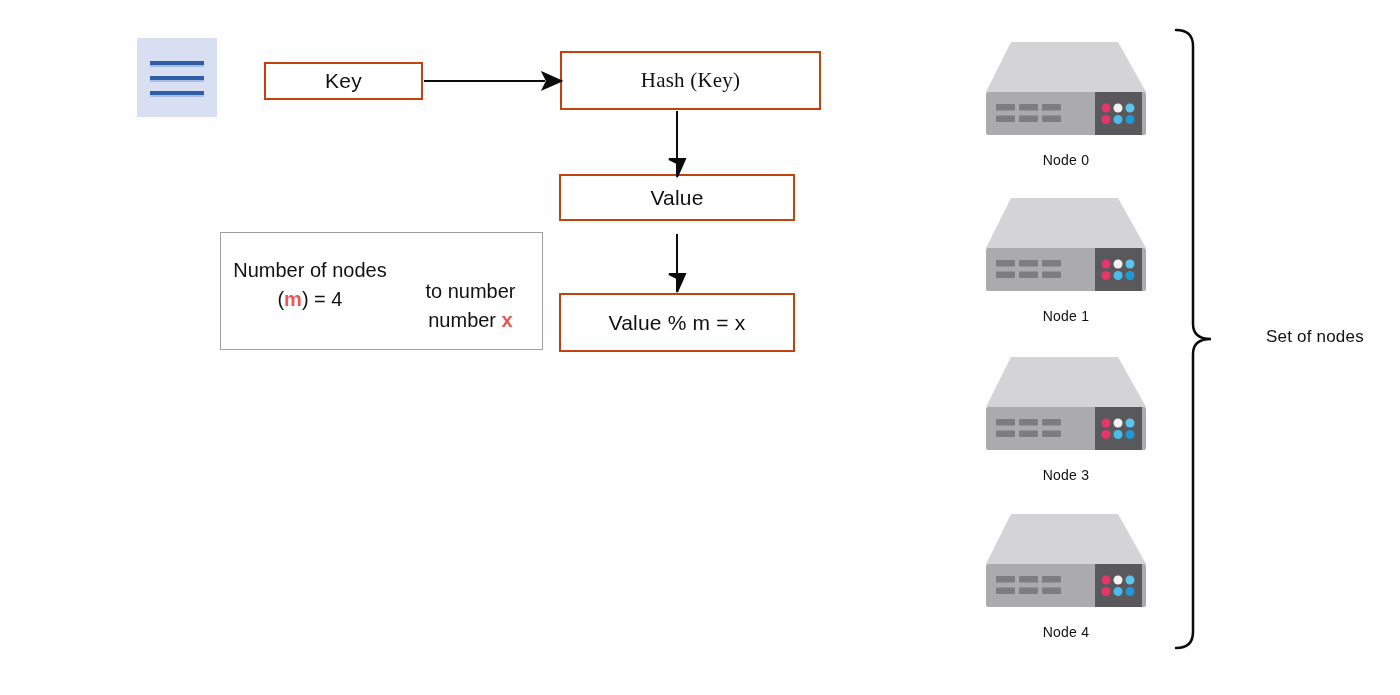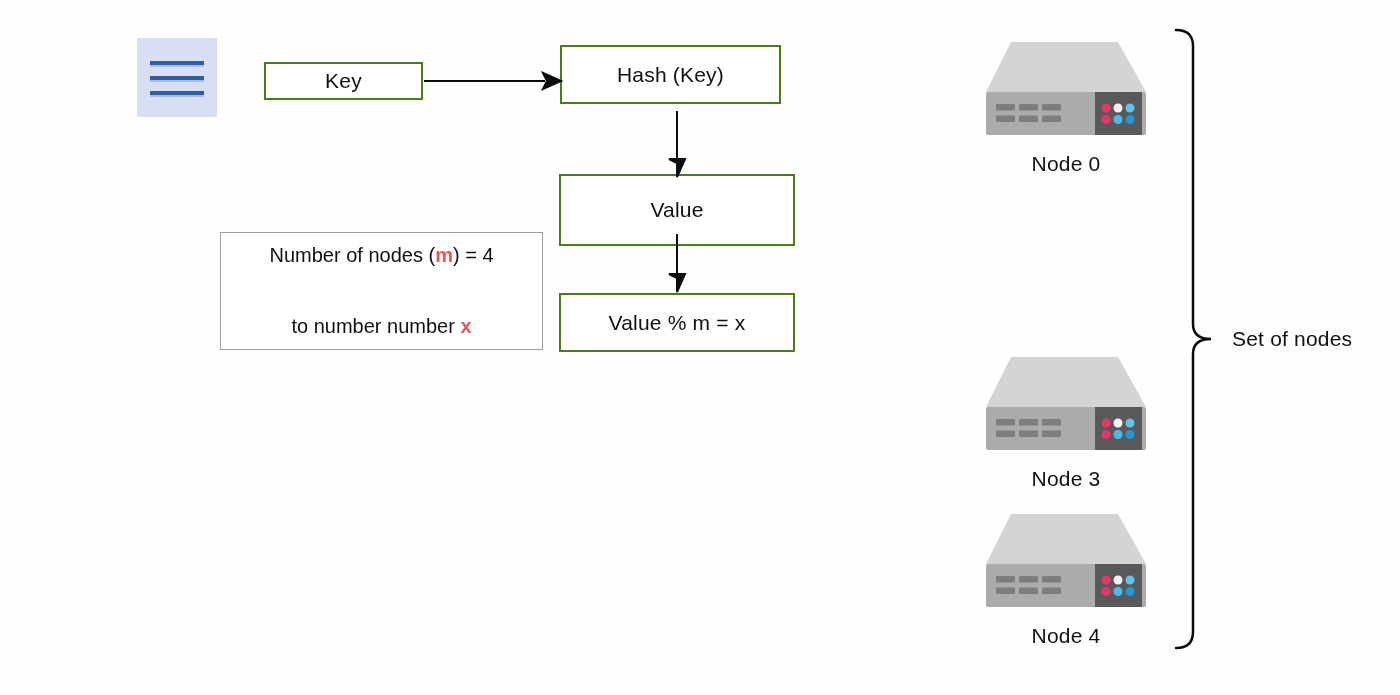--- a/index.html
+++ b/index.html
@@ -10,49 +10,49 @@
   
   .menu-icon{
     position:absolute;left:137px;top:38px;width:80px;height:79px;
     background:#d9dff2;box-sizing:border-box;
     display:flex;flex-direction:column;align-items:center;
     padding-top:23px;gap:9px;
   }
   .menu-bar{width:54px;height:4px;background:#2e5ea6;border-bottom:2px solid #a9bde2;}
   
   .flow-box{
-    position:absolute;background:#ffffff;border:2px solid #4d7c0f;box-sizing:border-box;
+    position:absolute;background:#ffffff;border:2px solid #c2410c;box-sizing:border-box;
     display:flex;align-items:center;justify-content:center;
     font-size:21px;letter-spacing:.2px;
   }
   .box-key{left:264px;top:62px;width:159px;height:38px;}
-  .box-hash{left:560px;top:45px;width:221px;height:59px;}
-  .box-value{left:559px;top:174px;width:236px;height:72px;}
+  .box-hash{left:560px;top:51px;width:261px;height:59px;font-family:Liberation Serif, serif;}
+  .box-value{left:559px;top:174px;width:236px;height:47px;}
   .box-mod{left:559px;top:293px;width:236px;height:59px;}
   
   .note-box{
     position:absolute;left:220px;top:232px;width:323px;height:118px;
     background:#ffffff;border:1px solid #9f9f9f;box-sizing:border-box;
-    display:flex;flex-direction:column;align-items:center;justify-content:center;
+    display:flex;flex-direction:row;align-items:center;justify-content:center;
     font-size:20px;text-align:center;line-height:29px;
   }
   .note-para1{margin-bottom:13px;}
   .accent-var{color:#eb5757;font-weight:bold;}
   
   .overlay{position:absolute;left:0;top:0;width:1400px;height:695px;pointer-events:none;}
   
   .node{position:absolute;left:986px;width:160px;text-align:center;}
-  .node-label{font-size:21px;margin-top:13px;letter-spacing:.2px;}
+  .node-label{font-size:14px;margin-top:13px;letter-spacing:.2px;}
   .node-0{top:42px;}
   .node-1{top:198px;}
   .node-2{top:357px;}
   .node-3{top:514px;}
   
   .group-label{
-    position:absolute;left:1232px;top:327px;font-size:21px;letter-spacing:.2px;
+    position:absolute;left:1266px;top:327px;font-size:17px;letter-spacing:.2px;
   }
 </style>
 </head>
 <body>
 
 <svg width="0" height="0" style="position:absolute" aria-hidden="true">
   <defs>
     <symbol id="server-shape" viewBox="0 0 160 93">
       <polygon points="25,0 132,0 160,50 0,50" fill="#d4d4d6"></polygon>
       <rect x="0" y="50" width="160" height="43" rx="2" fill="#ababad"></rect>
@@ -117,20 +117,26 @@
     </g>
     <path d="M 1176,30 Q 1193,30 1193,46 L 1193,324 Q 1193,339 1211,339 Q 1193,339 1193,354 L 1193,632 Q 1193,648 1176,648" stroke="#0b0b0b" stroke-width="2.5" fill="none" stroke-linecap="round"></path>
   </svg>
 
   <div class="node node-0">
     <svg width="160" height="93">
         <use href="#server-shape"></use>
       </svg>
     <div class="node-label">Node 0</div>
   </div>
+  <div class="node node-1">
+    <svg width="160" height="93">
+        <use href="#server-shape"></use>
+      </svg>
+    <div class="node-label">Node 1</div>
+  </div>
   <div class="node node-2">
     <svg width="160" height="93">
         <use href="#server-shape"></use>
       </svg>
     <div class="node-label">Node 3</div>
   </div>
   <div class="node node-3">
     <svg width="160" height="93">
         <use href="#server-shape"></use>
       </svg>

